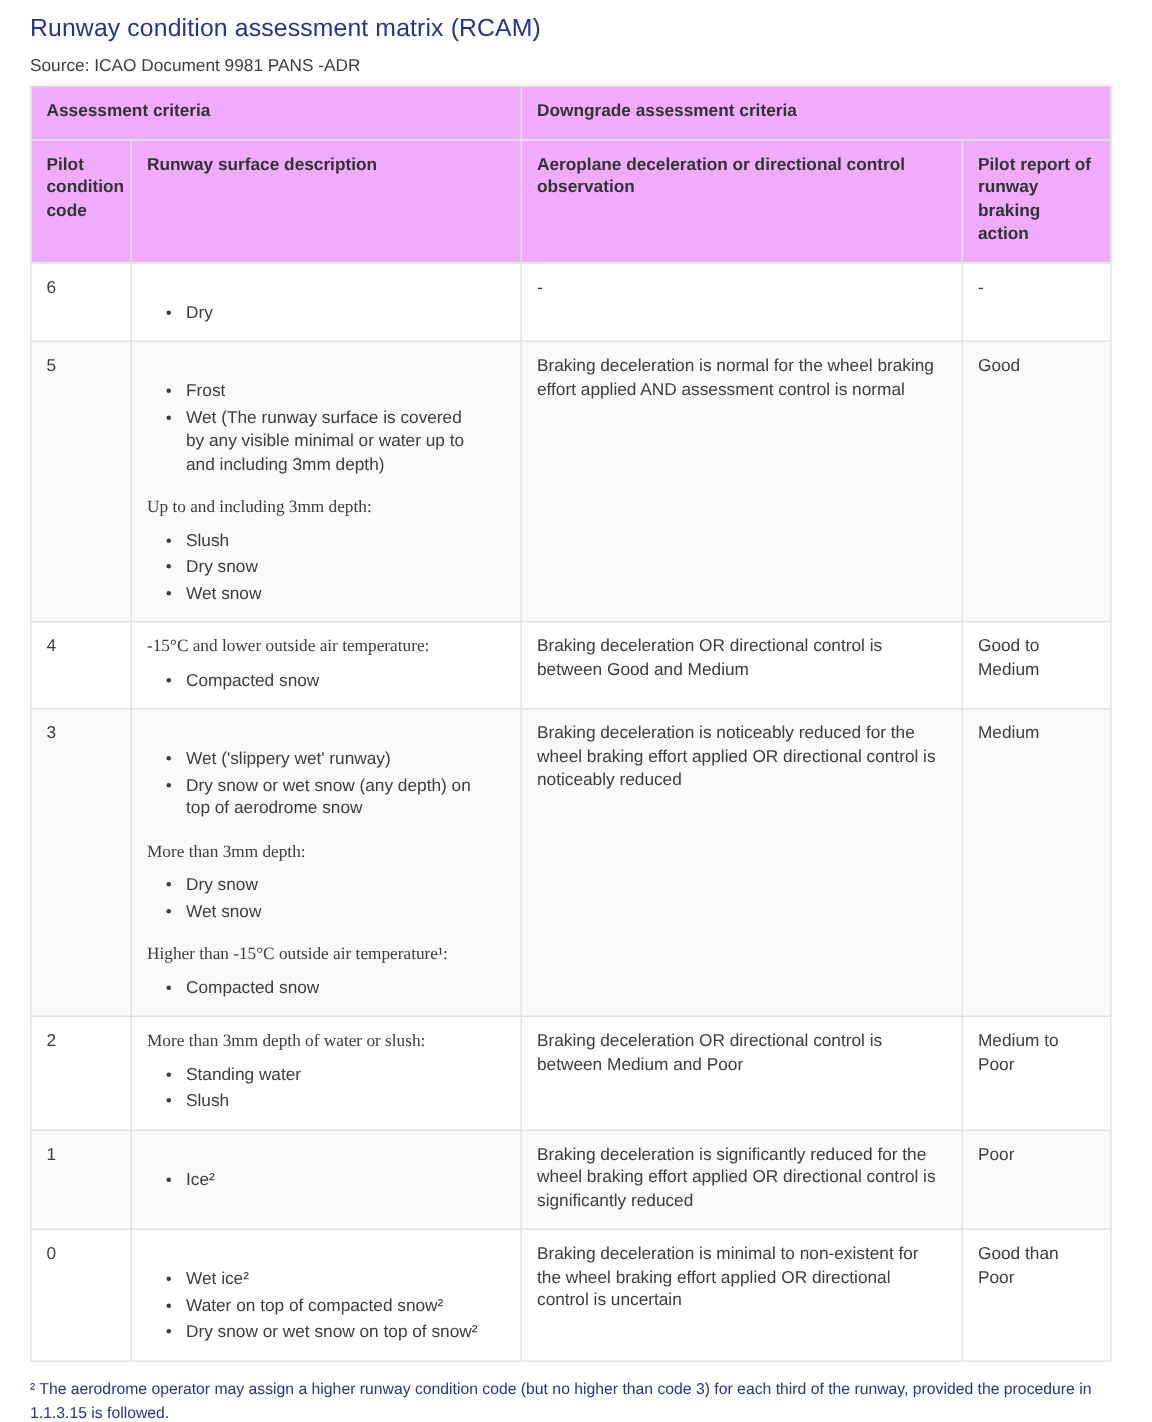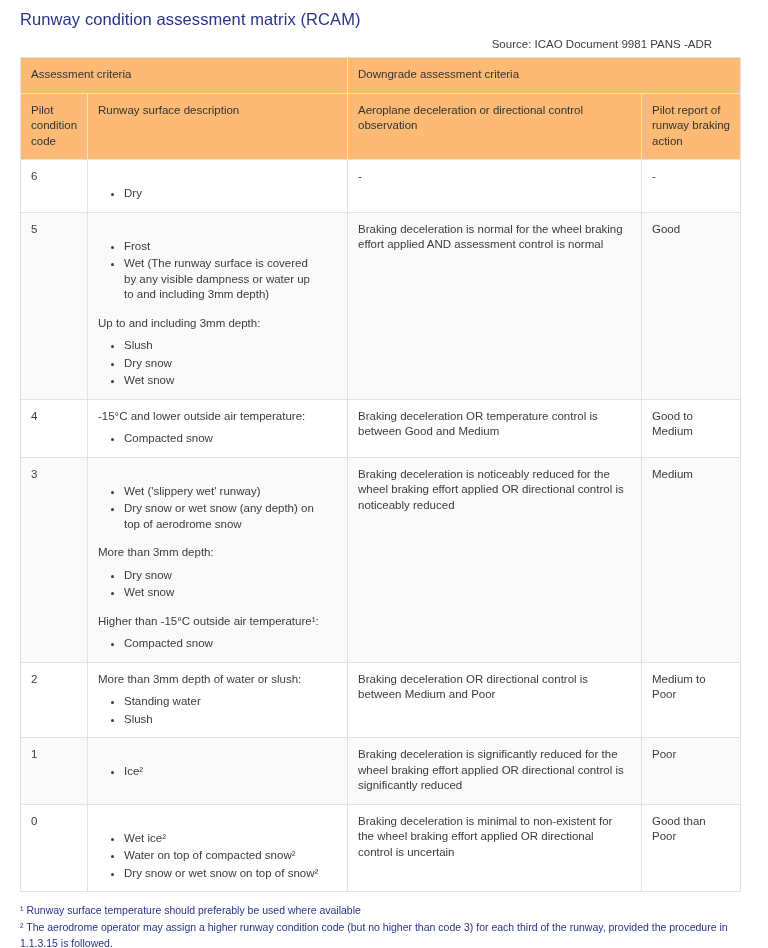--- a/index.html
+++ b/index.html
@@ -24,21 +24,21 @@
   .page-title {
     margin: 0;
     padding-top: 8px;
     font-size: 16.5px;
     font-weight: 400;
     color: #27348b;
     letter-spacing: 0.1px;
     line-height: 22px;
   }
   .source-line {
-    text-align: right;
+    text-align: left;
     font-size: 11.5px;
     color: #3d3d3d;
     margin-top: 7px;
     margin-bottom: 6px;
     line-height: 14px;
     padding-right: 36px;
   }
   table.rcam {
     border-collapse: collapse;
     width: 720px;
@@ -49,22 +49,22 @@
   }
   table.rcam th,
   table.rcam td {
     border: 1px solid #e2e2e4;
     vertical-align: top;
     text-align: left;
     padding: 9px 10px 10px 10px;
     box-sizing: border-box;
   }
   table.rcam thead th {
-    background: #fdba74;
-    font-weight: normal;
+    background: #f0abfc;
+    font-weight: bold;
     color: #333333;
     font-size: 11.5px;
     line-height: 15.5px;
   }
   .col-code   { width: 67px; }
   .col-desc   { width: 260px; }
   .col-decel  { width: 294px; }
   .col-pilot  { width: 99px; }
 
   tbody tr.shaded > td { background: #fafafa; }
@@ -76,20 +76,21 @@
     margin: 0 16px 0 0;
     padding-left: 26px;
     list-style: disc;
   }
   ul.blist.first { margin-top: 17px; }
   ul.blist li { margin: 0 0 2px 0; }
   ul.blist li:last-child { margin-bottom: 0; }
   p.lead {
     margin: 0;
     padding: 0;
+    font-family: Liberation Serif, serif;
   }
   p.lead.spaced { margin-top: 13px; }
   p.lead + ul.blist { margin-top: 7px; }
 
   .footnotes {
     margin-top: 10px;
     font-size: 10.5px;
     line-height: 16px;
     color: #27348b;
     width: 724px;
@@ -133,41 +134,41 @@
             </ul>
           </td>
           <td>-</td>
           <td>-</td>
         </tr>
         <tr class="shaded">
           <td class="code-cell">5</td>
           <td>
             <ul class="blist first">
               <li>Frost</li>
-              <li>Wet (The runway surface is covered by any visible dampness or water up to and including 3mm depth)</li>
+              <li>Wet (The runway surface is covered by any visible minimal or water up to and including 3mm depth)</li>
             </ul>
             <p class="lead spaced">Up to and including 3mm depth:</p>
             <ul class="blist">
               <li>Slush</li>
               <li>Dry snow</li>
               <li>Wet snow</li>
             </ul>
           </td>
           <td>Braking deceleration is normal for the wheel braking effort applied AND assessment control is normal</td>
           <td>Good</td>
         </tr>
         <tr class="plain">
           <td class="code-cell">4</td>
           <td>
             <p class="lead">-15°C and lower outside air temperature:</p>
             <ul class="blist">
               <li>Compacted snow</li>
             </ul>
           </td>
-          <td>Braking deceleration OR temperature control is between Good and Medium</td>
+          <td>Braking deceleration OR directional control is between Good and Medium</td>
           <td>Good to Medium</td>
         </tr>
         <tr class="shaded">
           <td class="code-cell">3</td>
           <td>
             <ul class="blist first">
               <li>Wet ('slippery wet' runway)</li>
               <li>Dry snow or wet snow (any depth) on top of aerodrome snow</li>
             </ul>
             <p class="lead spaced">More than 3mm depth:</p>
@@ -214,17 +215,16 @@
               <li>Dry snow or wet snow on top of snow²</li>
             </ul>
           </td>
           <td>Braking deceleration is minimal to non-existent for the wheel braking effort applied OR directional control is uncertain</td>
           <td>Good than Poor</td>
         </tr>
       </tbody>
   </table>
 
   <div class="footnotes">
-    <p>¹ Runway surface temperature should preferably be used where available</p>
     <p>² The aerodrome operator may assign a higher runway condition code (but no higher than code 3) for each third of the runway, provided the procedure in 1.1.3.15 is followed.</p>
   </div>
 
 </div>
 
 </body></html>

